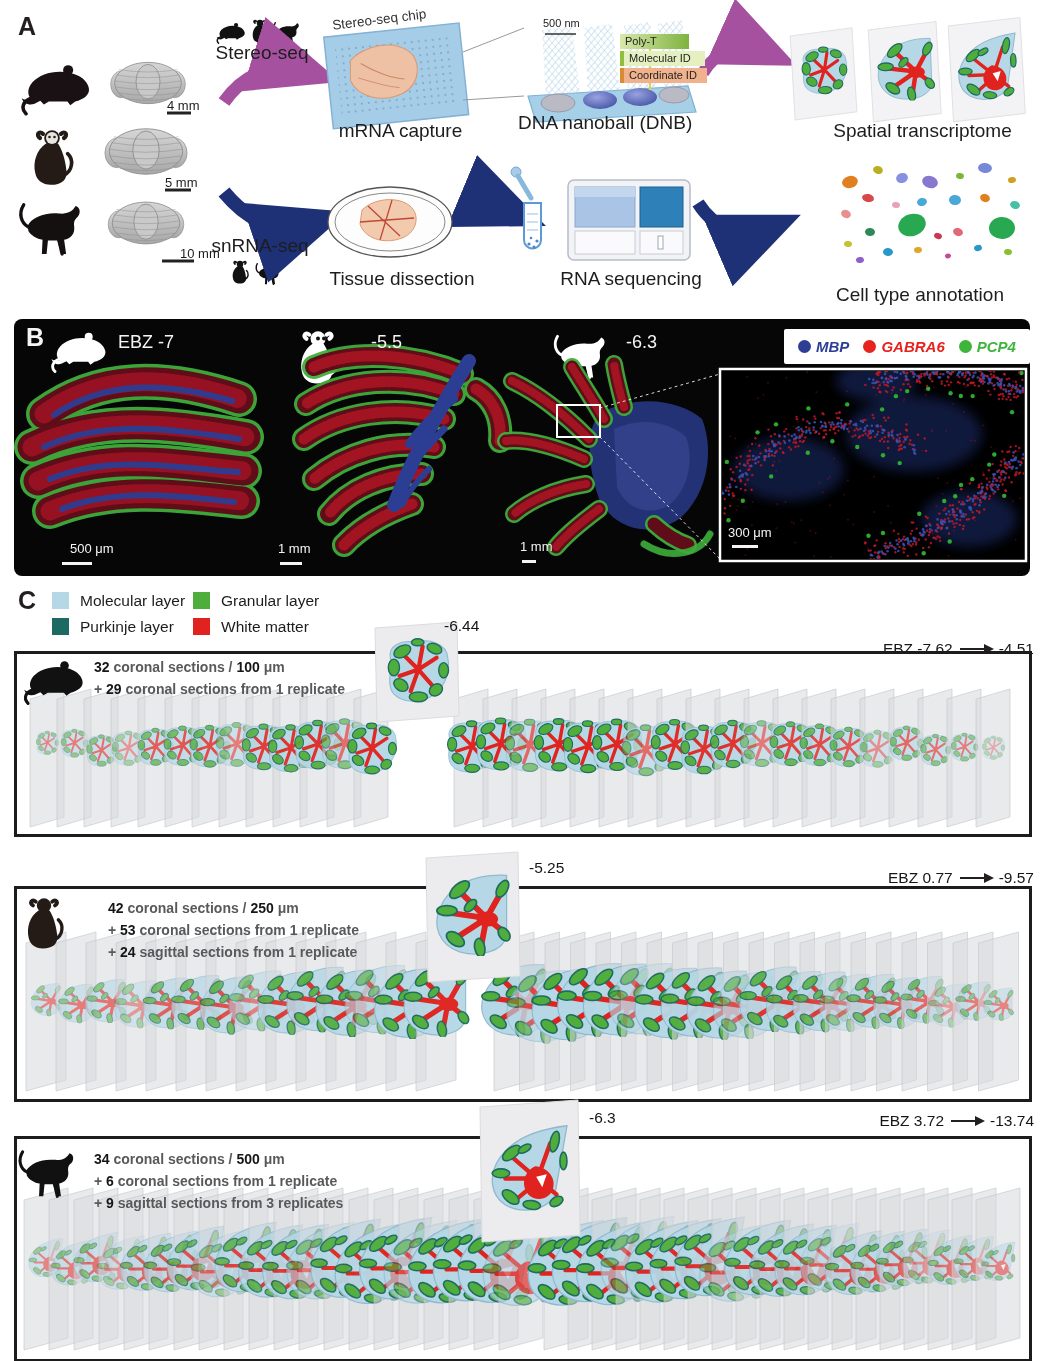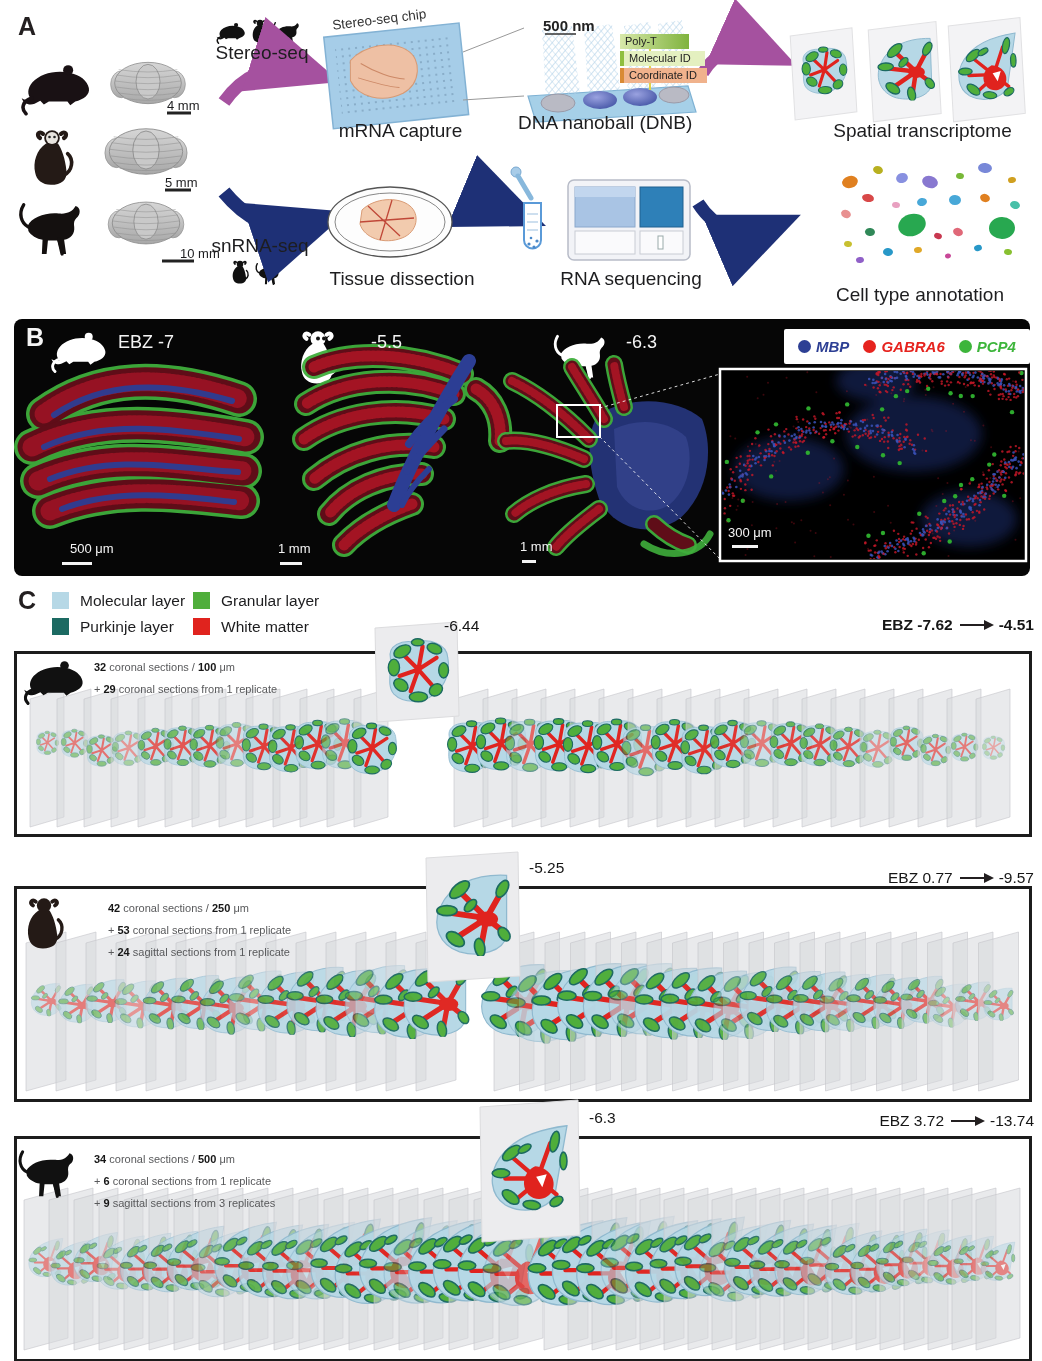--- a/index.html
+++ b/index.html
@@ -3,36 +3,36 @@
 <meta charset="utf-8">
 <style>
   html,body{margin:0;padding:0;background:#fff;}
   .fig{position:relative;width:1042px;height:1361px;background:#fff;overflow:hidden;
        font-family:"Liberation Sans",sans-serif;color:#231f20;}
   .t{position:absolute;white-space:nowrap;}
   .plabel{font-size:25px;font-weight:bold;color:#231f20;}
   .cap{font-size:19px;color:#1d1d1f;}
   .capc{text-align:center;}
   .small{font-size:13px;color:#1d1d1f;}
-  .tiny{font-size:15px;color:#222;font-weight:bold;}
+  .tiny{font-size:11px;color:#222;}
   .chiplab{font-size:13.5px;transform:rotate(-7deg);color:#333;}
   .dnbtag{position:absolute;font-size:11px;color:#222;padding:1px 4px 1px 5px;line-height:13px;}
   .panelB{position:absolute;left:14px;top:319px;width:1016px;height:257px;background:#060606;border-radius:8px;}
   .wh{color:#f4f4f4;}
   .ebzB{font-size:18px;color:#f4f4f4;}
   .sbar{position:absolute;height:3px;background:#f4f4f4;}
   .bleg{position:absolute;left:770px;top:10px;width:246px;height:35px;background:#fff;border-radius:2px;
         display:flex;align-items:center;justify-content:space-evenly;}
   .bleg .it{display:flex;align-items:center;gap:5px;}
   .bleg .dot{width:13px;height:13px;border-radius:50%;}
   .bleg .gene{font-size:15px;font-weight:bold;font-style:italic;}
   .cleg-sw{position:absolute;width:17px;height:17px;}
   .cleg-lab{position:absolute;font-size:15.5px;color:#1d1d1f;}
   .rowbox{position:absolute;left:14px;width:1012px;border:3px solid #1c1c1c;background:#fff;}
-  .stats{font-size:11px;color:#58595b;font-weight:normal;line-height:22px;}
+  .stats{font-size:14px;color:#58595b;font-weight:bold;line-height:22px;}
   .stats b{color:#161616;}
   .ebzhdr{font-size:15.5px;color:#161616;position:absolute;right:8px;}
   .arr{display:inline-block;width:32px;height:2px;background:#231f20;vertical-align:middle;margin:0 7px 2px 7px;position:relative;}
   .arr:after{content:"";position:absolute;right:-2px;top:-4px;border-left:10px solid #231f20;
              border-top:5px solid transparent;border-bottom:5px solid transparent;}
   .hl{position:absolute;z-index:5;}
   .hlab{font-size:15.5px;color:#161616;}
   .planes{position:absolute;z-index:2;}
   svg{display:block;}
 </style>
@@ -1599,21 +1599,21 @@
 
   <div class="t cleg-sw" style="left: 52px; top: 592px; background: rgb(182, 216, 230);"></div>
   <span class="t cleg-lab" style="left:80px;top:592px;">Molecular layer</span>
   <div class="t cleg-sw" style="left: 193px; top: 592px; background: rgb(79, 174, 59);"></div>
   <span class="t cleg-lab" style="left:221px;top:592px;">Granular layer</span>
   <div class="t cleg-sw" style="left: 52px; top: 618px; background: rgb(28, 106, 98);"></div>
   <span class="t cleg-lab" style="left:80px;top:618px;">Purkinje layer</span>
   <div class="t cleg-sw" style="left: 193px; top: 618px; background: rgb(224, 35, 30);"></div>
   <span class="t cleg-lab" style="left:221px;top:618px;">White matter</span>
 
-  <span class="ebzhdr" style="top:616px;font-weight:bold;">
+  <span class="ebzhdr" style="top:640px;">
     <span>EBZ -7.62</span><span class="arr"></span><span>-4.51</span>
   </span>
   <span class="ebzhdr" style="top:856px;margin-top:13px;">
     <span>EBZ 0.77</span><span class="arr"></span><span>-9.57</span>
   </span>
   <span class="ebzhdr" style="top:1112px;">
     <span>EBZ 3.72</span><span class="arr"></span><span>-13.74</span>
   </span>
 
   <div class="rowbox" style="top:651px;height:180px;"></div>

